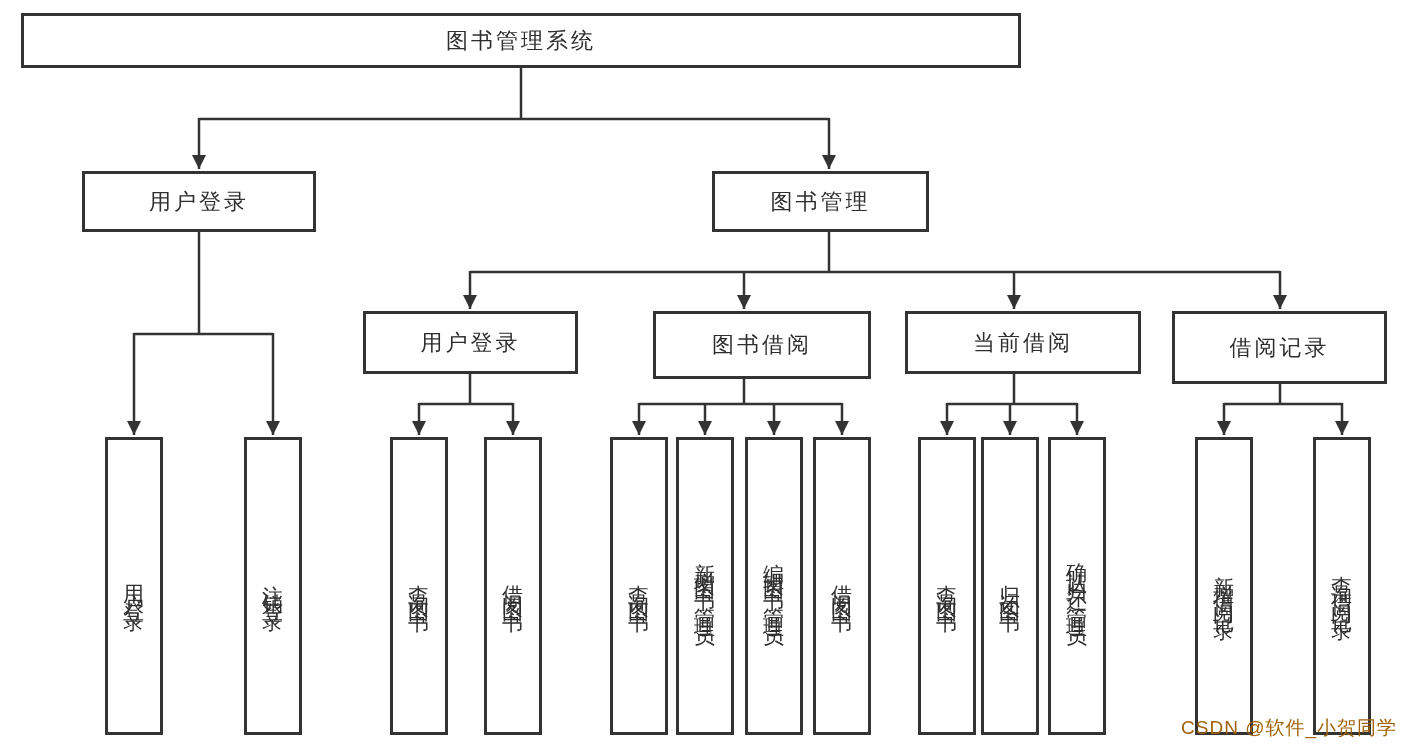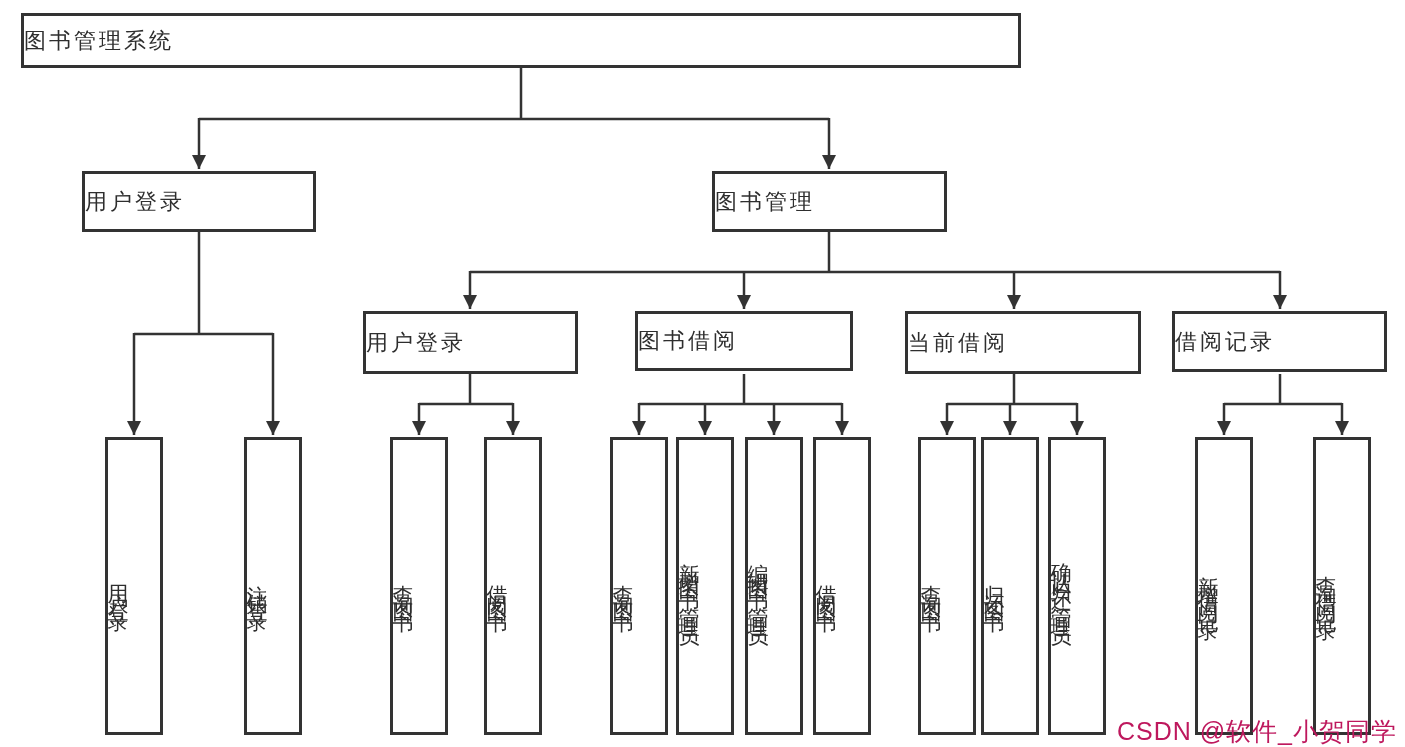--- a/index.html
+++ b/index.html
@@ -11,43 +11,43 @@
     overflow:hidden;
   }
   #wires{position:absolute;left:0;top:0;width:1405px;height:747px;}
   .node{
     position:absolute;
     background:#fff;
     border:3px solid #333;
     box-sizing:border-box;
     display:flex;
     align-items:center;
-    justify-content:flex-start;
+    justify-content:center;
     color:#2e2e2e;
   }
   .node.h span{
     font-size:22px;
     letter-spacing:3px;
     line-height:1;
     white-space:nowrap;
   }
   .node.v span{
     writing-mode:vertical-rl;
     text-orientation:mixed;
     font-size:21px;
     letter-spacing:9px;
     line-height:1;
     white-space:nowrap;
   }
   .watermark{
     position:absolute;
     top:715px;
     right:8px;
-    font-size:25px;
-    color:#be185d;
+    font-size:19px;
+    color:#a16207;
     letter-spacing:1px;
     white-space:nowrap;
   }
 </style>
 </head>
 <body>
 
 <div id="canvas">
 
   <svg id="wires" width="1405" height="747" viewBox="0 0 1405 747">
@@ -93,34 +93,34 @@
     </g>
   </svg>
 
   <div class="node h" style="left:21px;top:13px;width:1000px;height:55px">
     <span>图书管理系统</span>
   </div>
 
   <div class="node h" style="left:82px;top:171px;width:234px;height:61px">
     <span>用户登录</span>
   </div>
-  <div class="node h" style="left:712px;top:171px;width:235px;height:61px">
+  <div class="node h" style="left:712px;top:171px;width:217px;height:61px">
     <span>图书管理</span>
   </div>
 
   <div class="node h" style="left:363px;top:311px;width:215px;height:63px">
     <span>用户登录</span>
   </div>
-  <div class="node h" style="left:635px;top:311px;width:218px;height:60px">
+  <div class="node h" style="left:653px;top:311px;width:218px;height:68px">
     <span>图书借阅</span>
   </div>
   <div class="node h" style="left:905px;top:311px;width:236px;height:63px">
     <span>当前借阅</span>
   </div>
-  <div class="node h" style="left:1172px;top:311px;width:215px;height:61px">
+  <div class="node h" style="left:1172px;top:311px;width:215px;height:73px">
     <span>借阅记录</span>
   </div>
 
   <div class="node v" style="left:105px;top:437px;width:58px;height:298px">
     <span>用户登录</span>
   </div>
   <div class="node v" style="left:244px;top:437px;width:58px;height:298px">
     <span>注销登录</span>
   </div>
 

